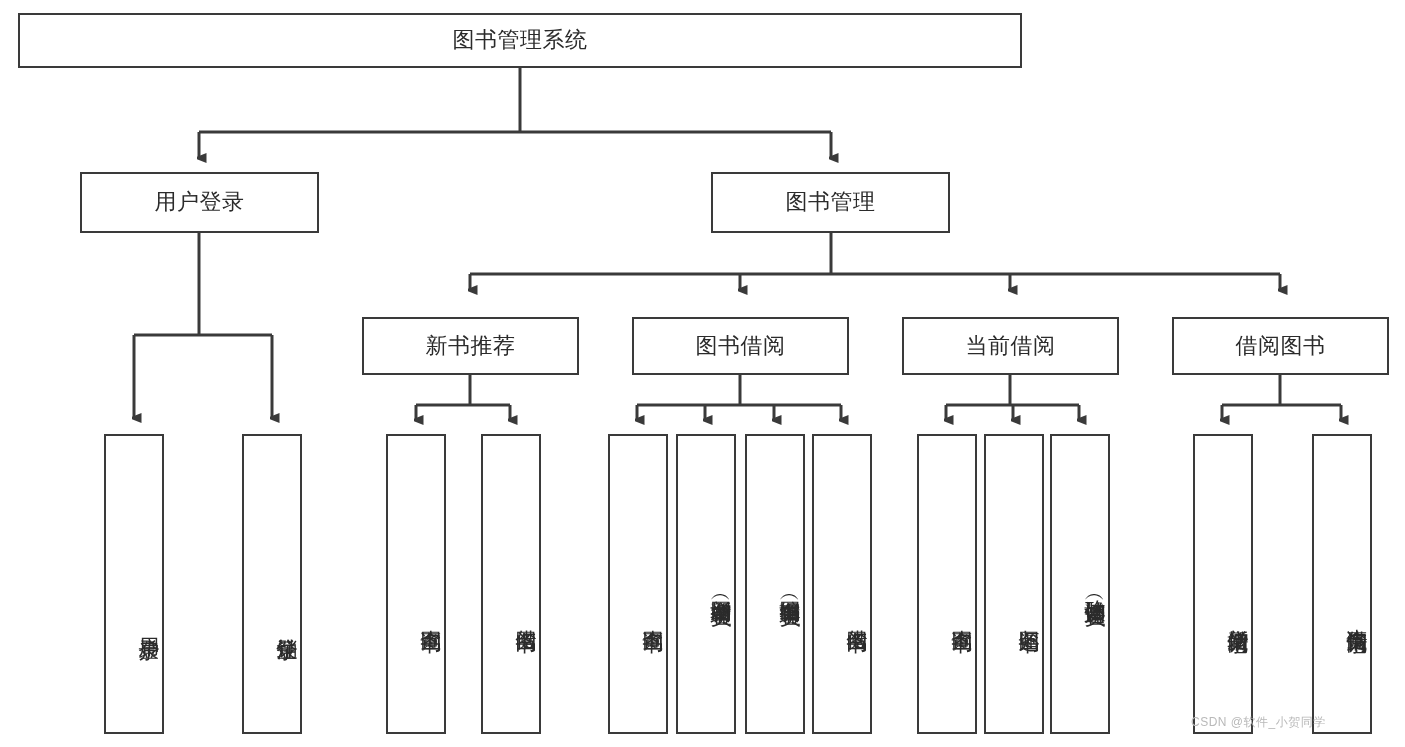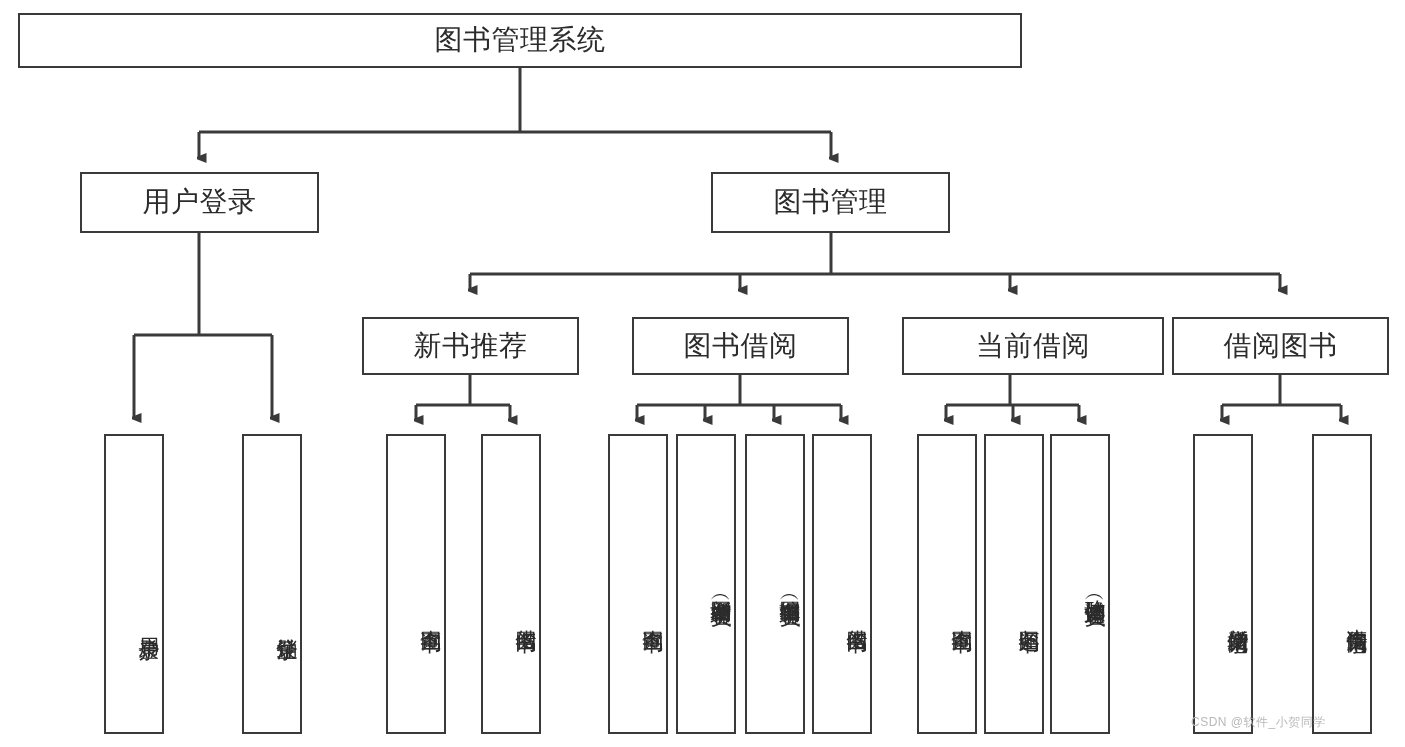--- a/index.html
+++ b/index.html
@@ -29,21 +29,21 @@
     position: absolute;
     box-sizing: border-box;
     border: 2px solid #3a3a3a;
     background: #ffffff;
     display: flex;
     align-items: center;
     justify-content: center;
     color: #2b2b2b;
   }
   .node.horiz {
-    font-size: 28px;
+    font-size: 22px;
     line-height: 1.1;
     letter-spacing: 0.5px;
   }
   .node.vert {
     writing-mode: vertical-rl;
     text-orientation: upright;
     font-size: 21px;
     line-height: 1.25;
     letter-spacing: 1px;
     align-items: flex-start;
@@ -140,21 +140,21 @@
   <div class="node horiz" style="left:362px; top:317px; width:217px; height:58px;">
     <span>新书推荐</span>
   </div>
 
   <div class="node horiz" style="left:711px; top:172px; width:239px; height:61px;">
     <span>图书管理</span>
   </div>
   <div class="node horiz" style="left:632px; top:317px; width:217px; height:58px;">
     <span>图书借阅</span>
   </div>
-  <div class="node horiz" style="left:902px; top:317px; width:262px; height:58px;">
+  <div class="node horiz" style="left:902px; top:317px; width:217px; height:58px;">
     <span>当前借阅</span>
   </div>
   <div class="node horiz" style="left:1172px; top:317px; width:217px; height:58px;">
     <span>借阅图书</span>
   </div>
 
   <div class="node vert mid" style="left:104px; top:434px; width:60px; height:300px;">
     <span>用户登录</span>
   </div>
   <div class="node vert mid" style="left:242px; top:434px; width:60px; height:300px;">

